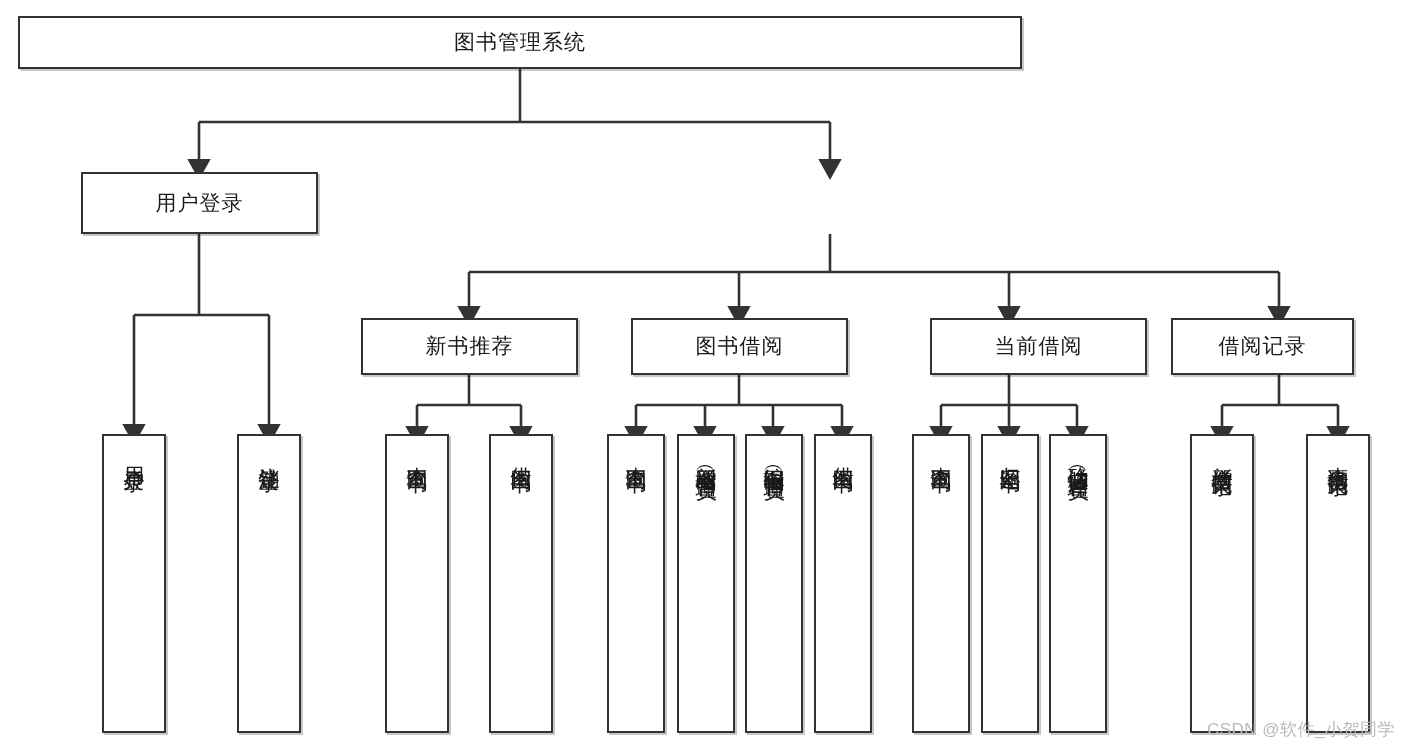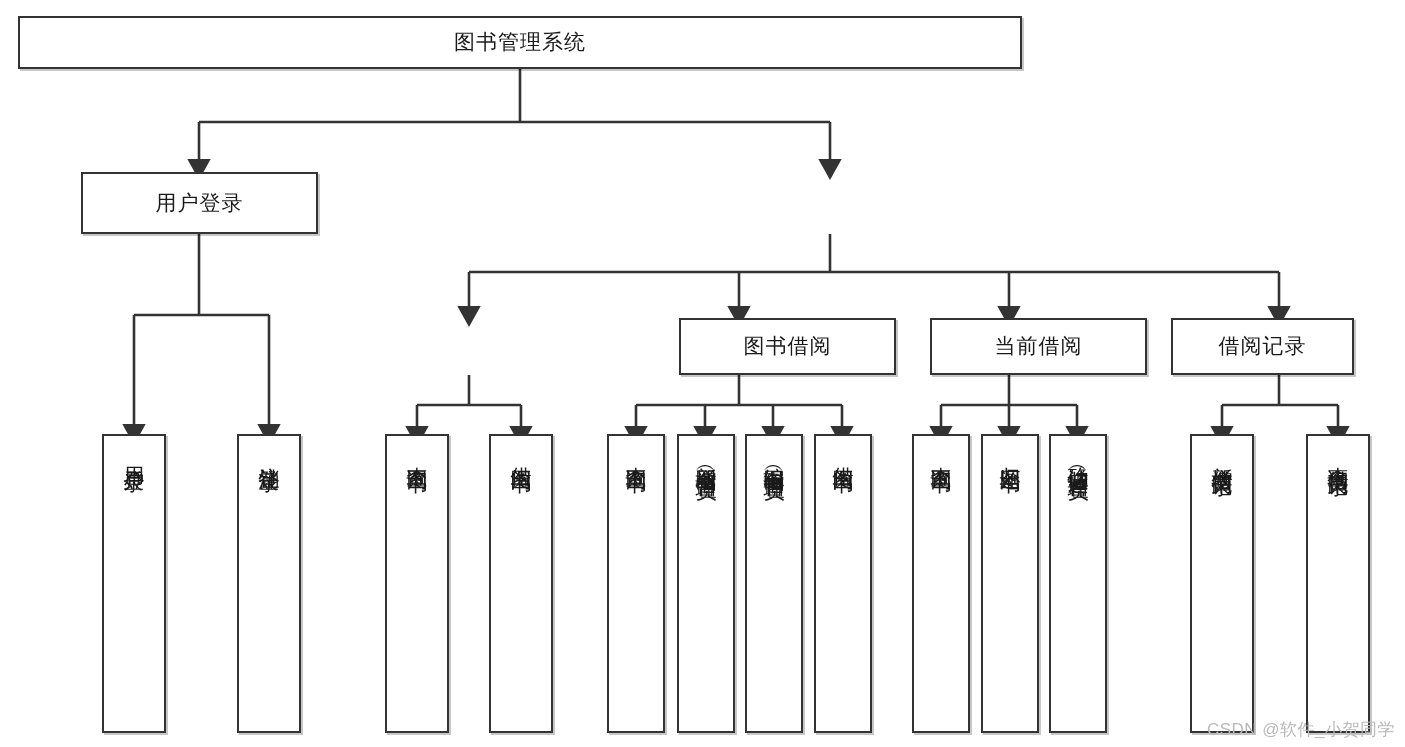--- a/index.html
+++ b/index.html
@@ -127,22 +127,25 @@
 
   <div class="node" style="left:18px; top:16px; width:1004px; height:53px;">
     <span class="label">图书管理系统</span>
   </div>
 
   <div class="node" style="left:81px; top:172px; width:237px; height:62px;">
     <span class="label">用户登录</span>
   </div>
 
 
-
-  <div class="node" style="left:631px; top:318px; width:217px; height:57px;margin-left:48px;">
+  <div class="node" style="left:361px; top:318px; width:217px; height:57px;">
+    <span class="label">新书推荐</span>
+  </div>
+
+  <div class="node" style="left:631px; top:318px; width:217px; height:57px;">
     <span class="label">图书借阅</span>
   </div>
 
   <div class="node" style="left:901px; top:318px; width:217px; height:57px;margin-left:29px;">
     <span class="label">当前借阅</span>
   </div>
 
   <div class="node" style="left:1171px; top:318px; width:183px; height:57px;">
     <span class="label">借阅记录</span>
   </div>

